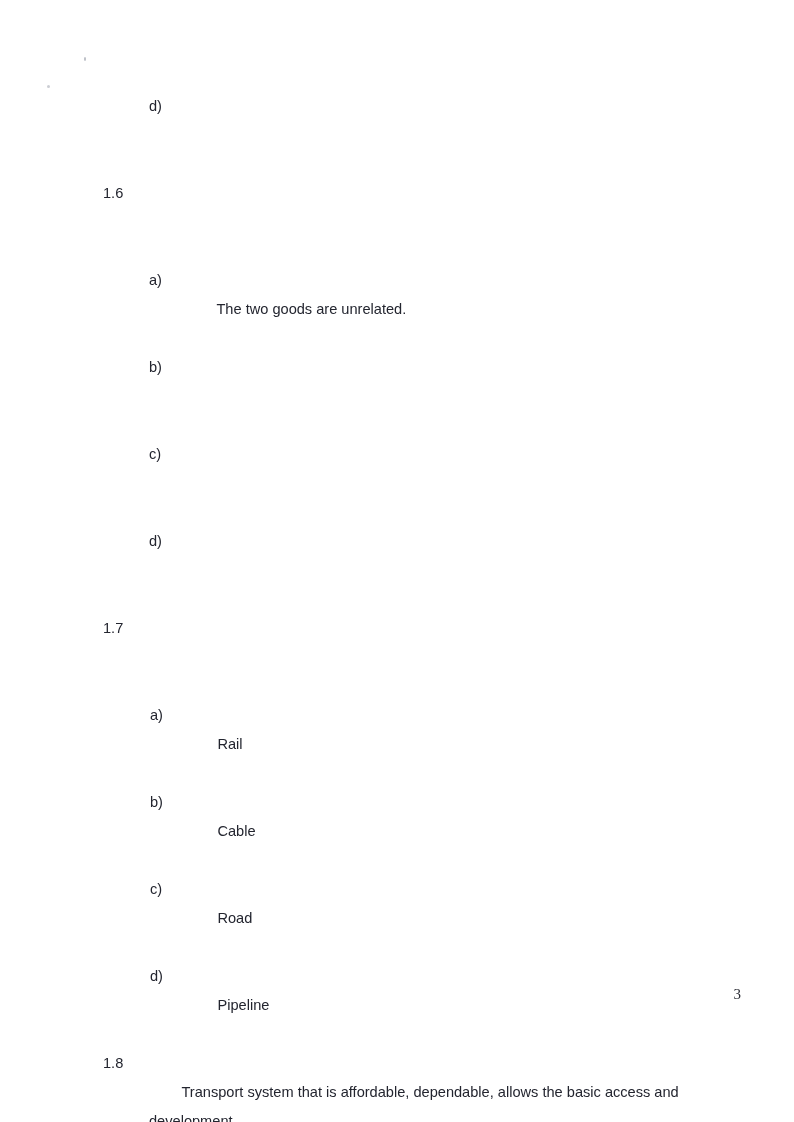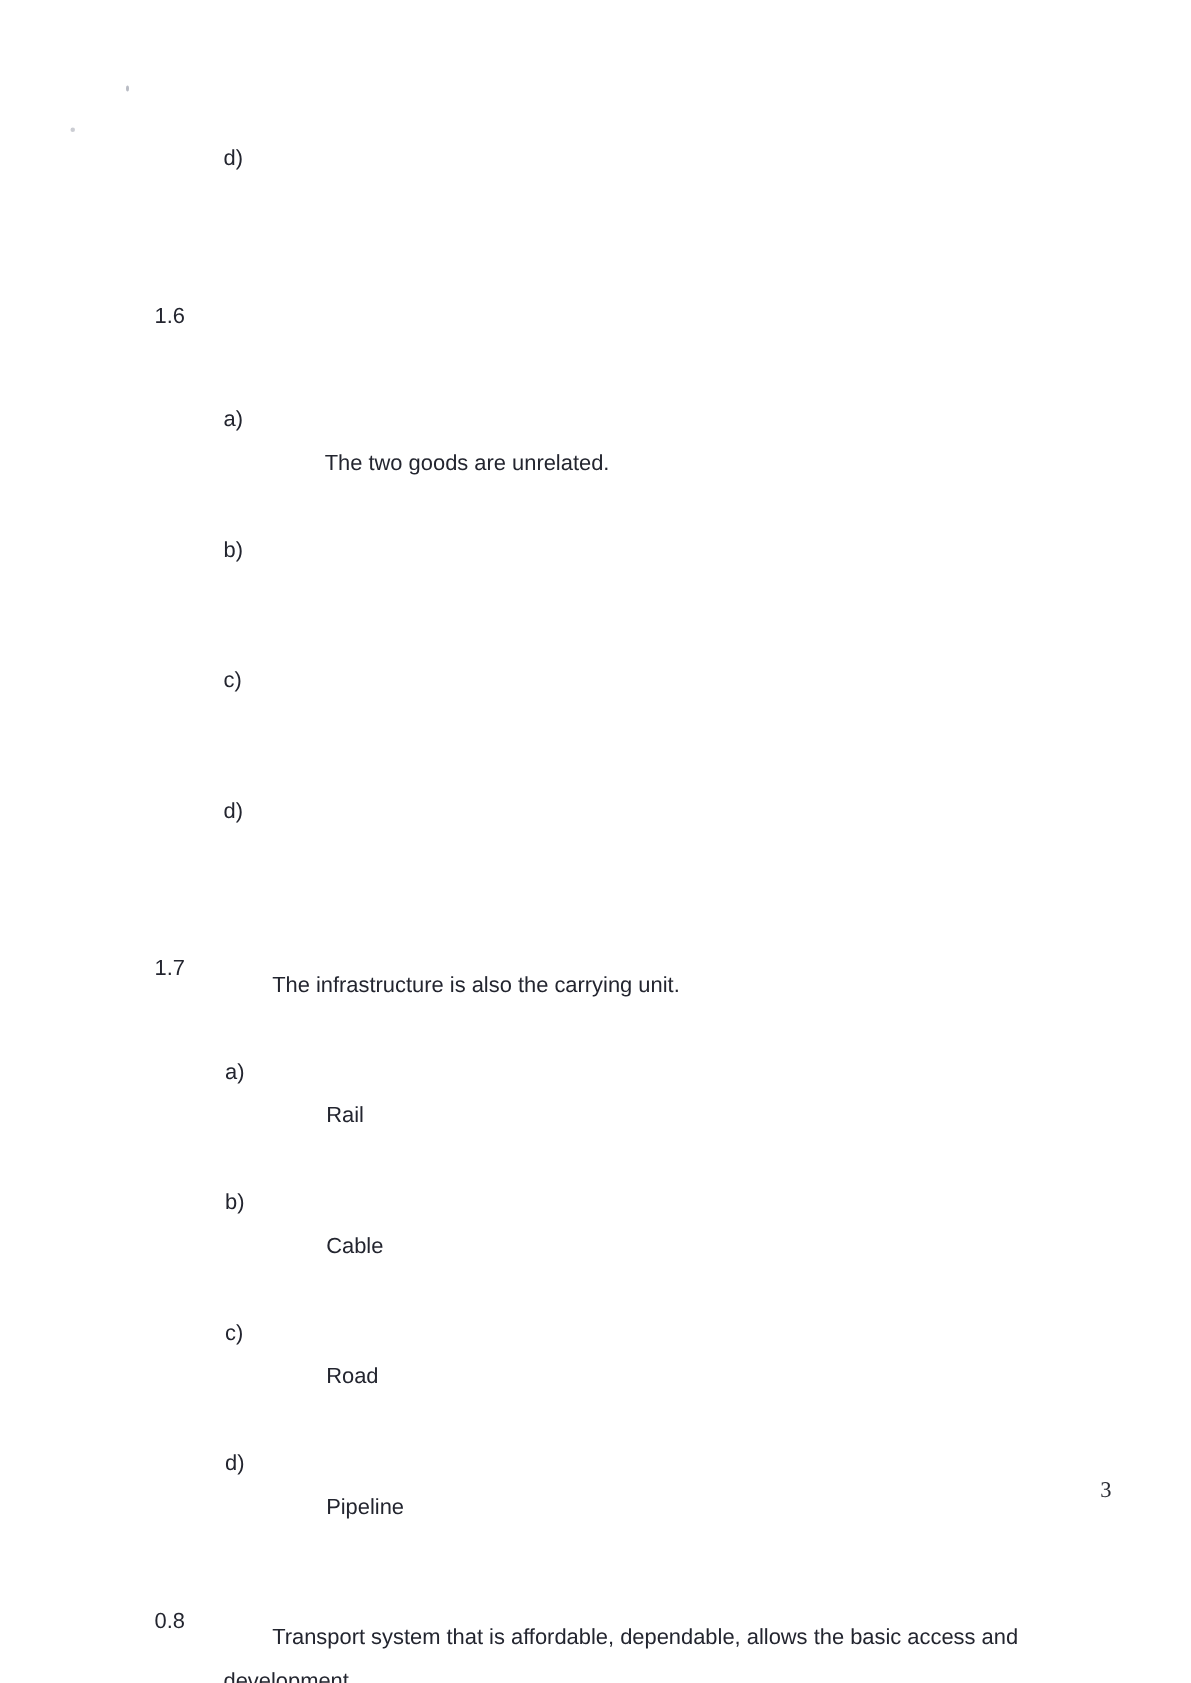--- a/index.html
+++ b/index.html
@@ -52,21 +52,20 @@
   .stem {
     padding-left: 149px;
     padding-right: 53px;
   }
   .stem .num {
     position: absolute;
     left: 103px;
     top: 0;
     width: 46px;
     text-align: left;
-    margin-top: 18px;
   }
 
   
   .opt {
     position: relative;
   }
   
   .opt-tight {
     padding-left: 149px;
     padding-right: 53px;
@@ -142,39 +141,39 @@
       <div class="qline opt opt-tight">
         <span class="lab">c)</span>
       </div>
       <div class="qline opt opt-tight">
         <span class="lab">d)</span>
       </div>
     </div>
 
     <div class="qblock">
       <div class="qline stem">
-        <span class="num">1.7</span><span>The infrastructure is also the carrying unit.</span>
+        <span class="num">1.7</span>
       </div>
       <div class="qline opt opt-wide">
         <span class="lab">a)</span><span>Rail</span>
       </div>
       <div class="qline opt opt-wide">
         <span class="lab">b)</span><span>Cable</span>
       </div>
       <div class="qline opt opt-wide">
         <span class="lab">c)</span><span>Road</span>
       </div>
       <div class="qline opt opt-wide">
         <span class="lab">d)</span><span>Pipeline</span>
       </div>
     </div>
 
     <div class="qblock">
       <div class="qline stem">
-        <span class="num">0.8</span><span>Transport system that is affordable, dependable, allows the basic access and development</span>
+        <span class="num">1.8</span><span>Transport system that is affordable, dependable, allows the basic access and development</span>
       </div>
 
     </div>
 
   </div>
 
   <div class="folio">3</div>
 
 </div>
 

